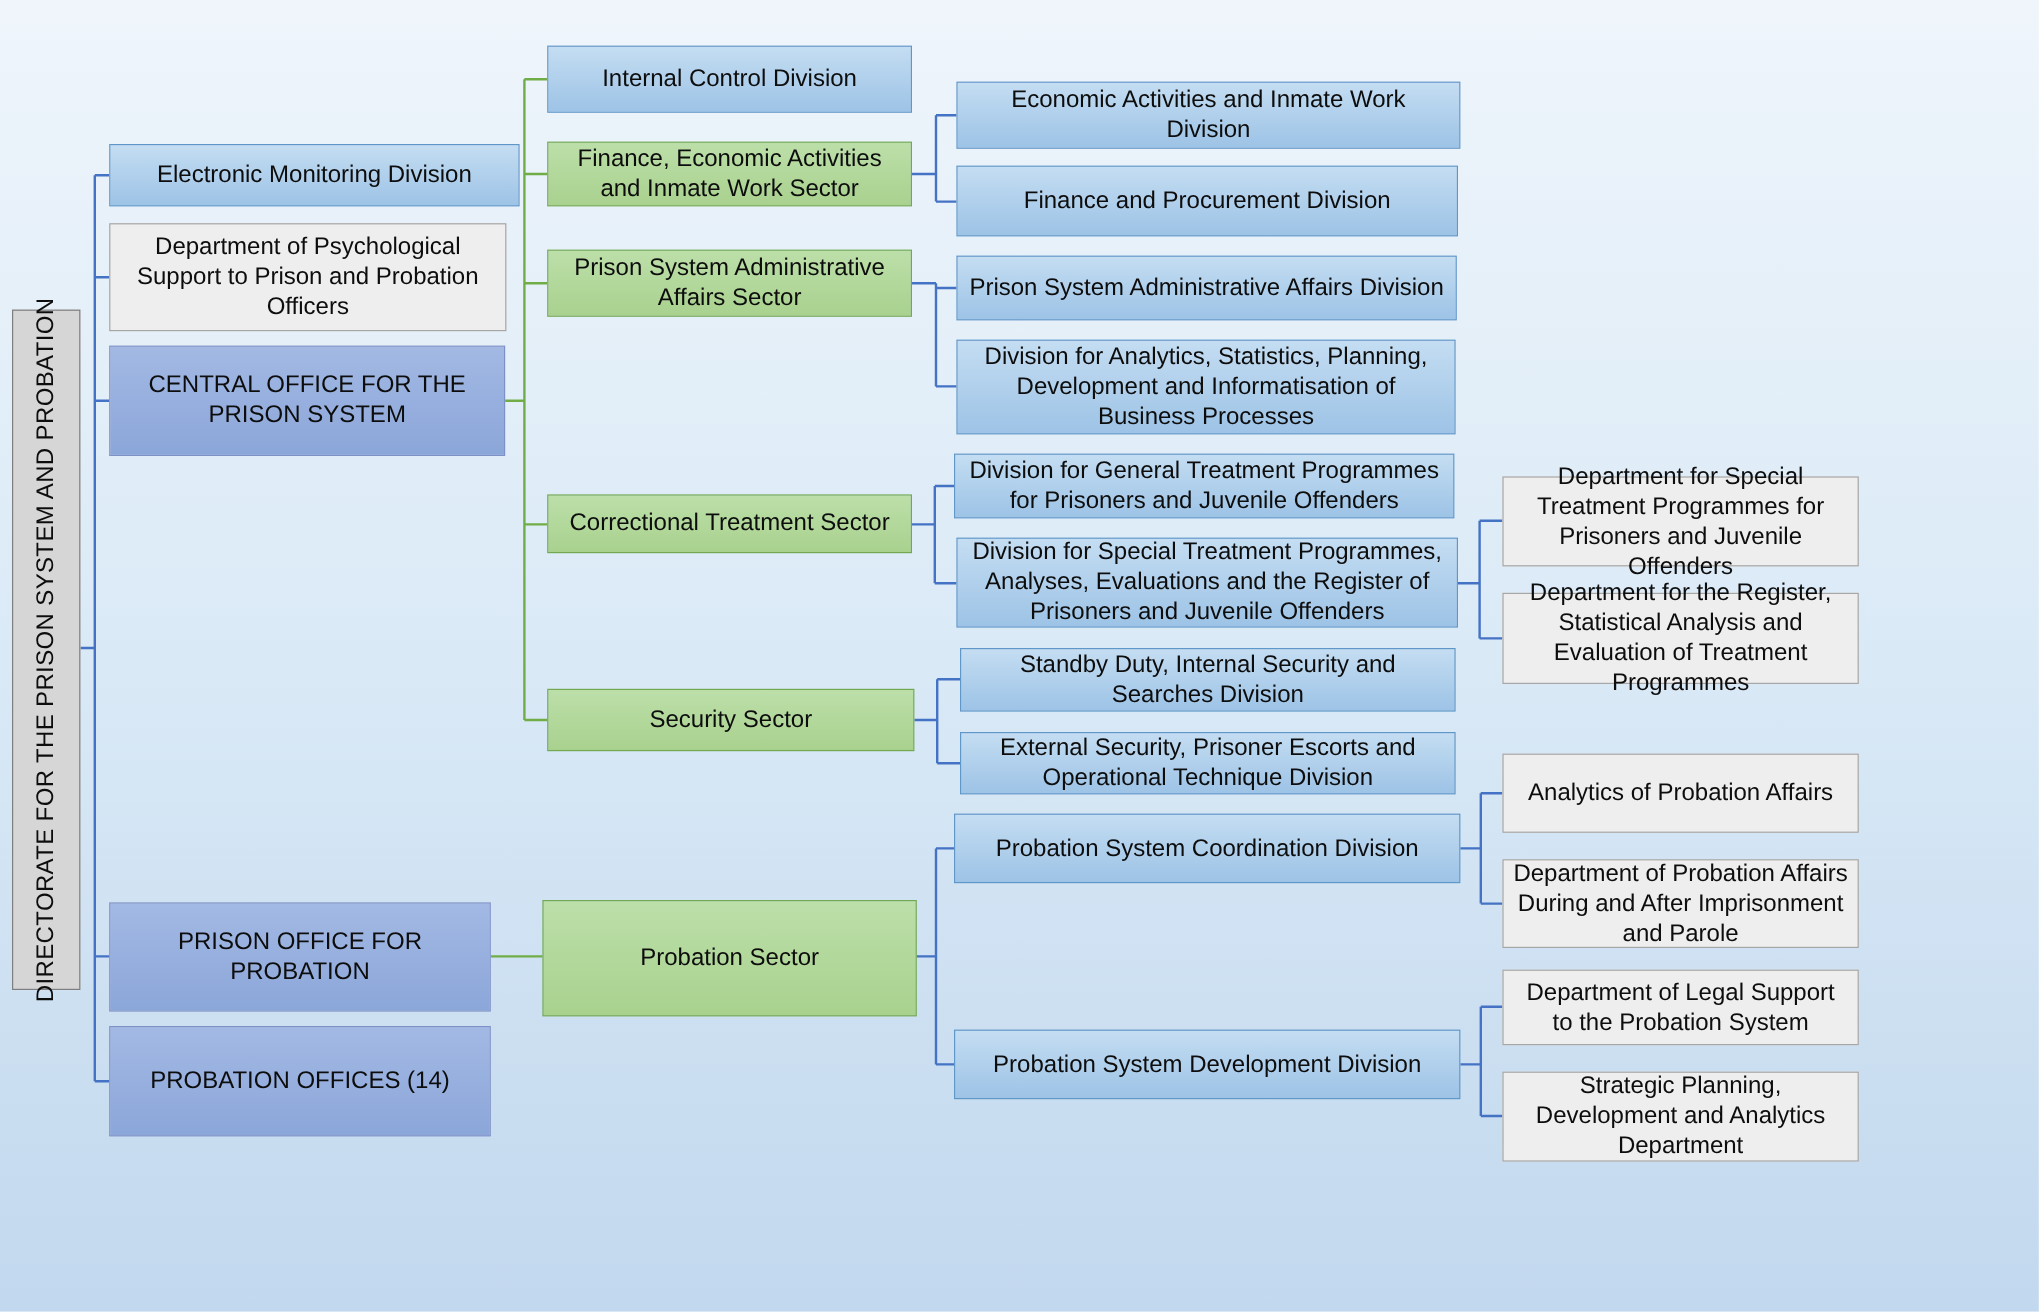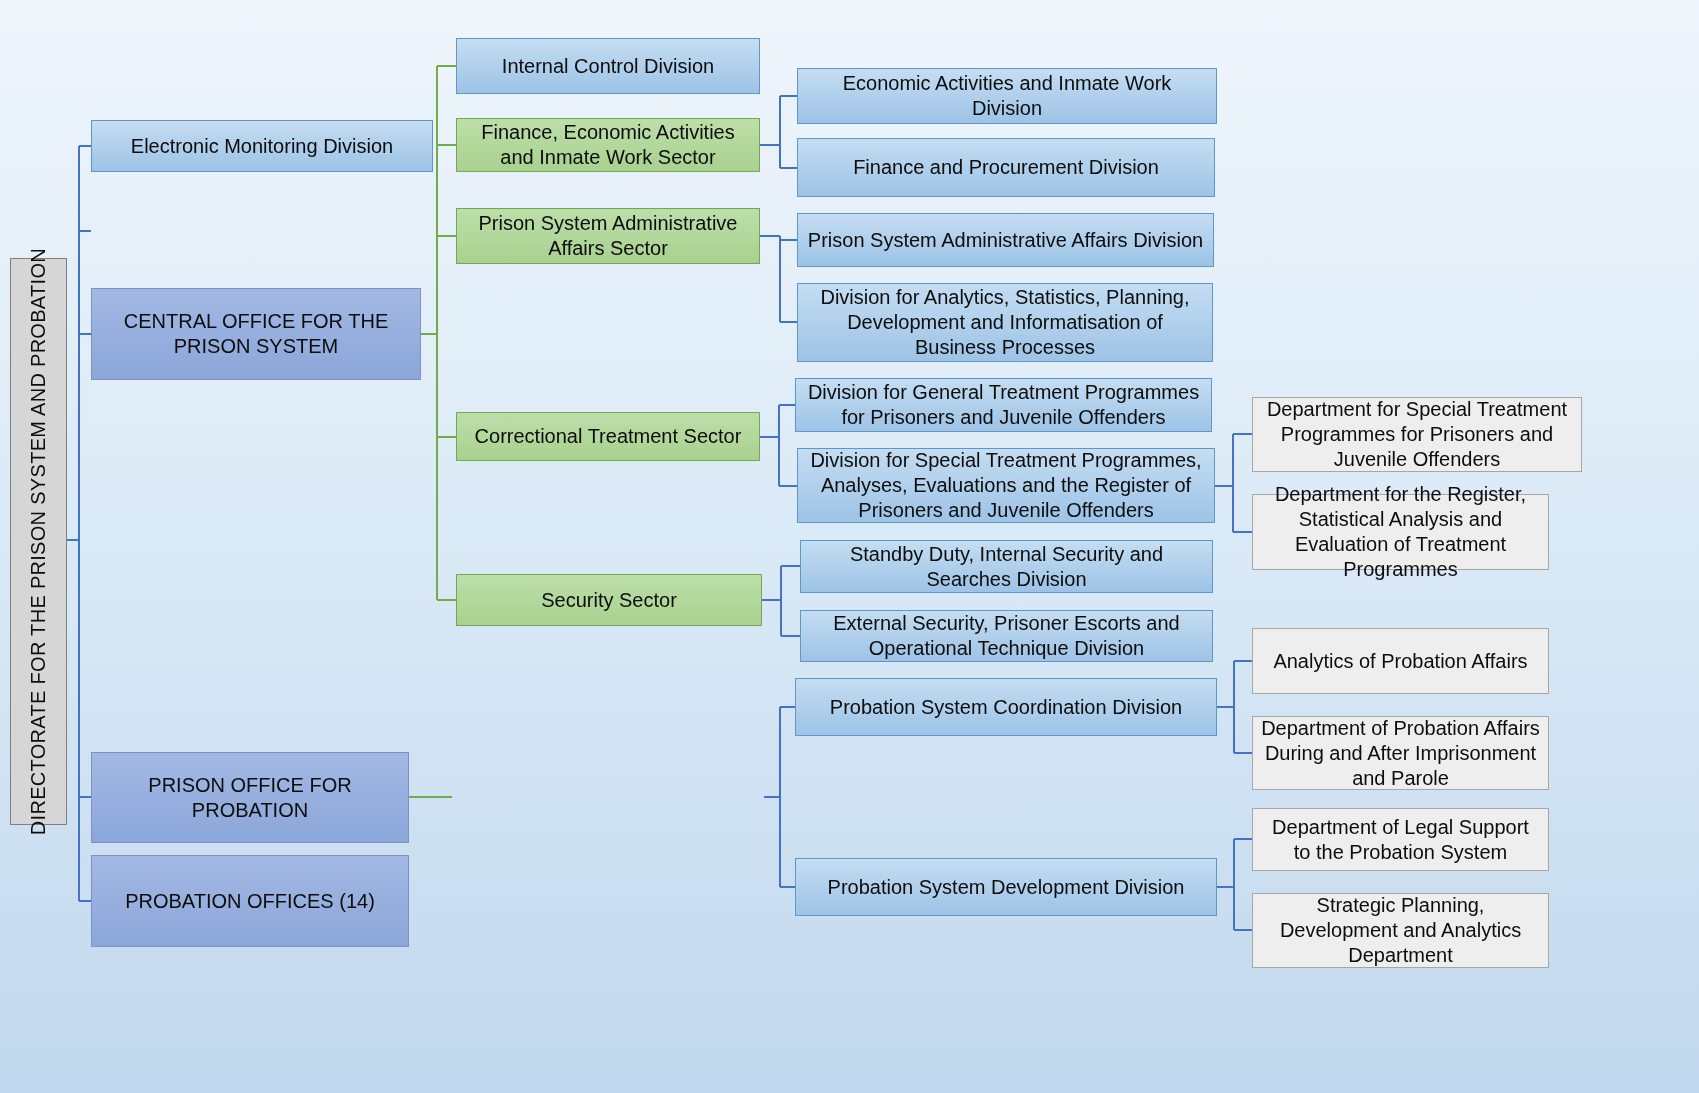--- a/index.html
+++ b/index.html
@@ -87,20 +87,23 @@
   </svg>
 
   <div class="node graybox" style="left:10px;top:258px;width:57px;height:567px">
     <span class="lbl vertical">DIRECTORATE FOR THE PRISON SYSTEM AND PROBATION</span>
   </div>
 
   <div class="node blue" style="left:91px;top:120px;width:342px;height:52px">
     <span class="lbl">Electronic Monitoring Division</span>
   </div>
 
+  <div class="node lightbox" style="left:91px;top:186px;width:331px;height:90px">
+    <span class="lbl">Department of Psychological Support to Prison and Probation Officers</span>
+  </div>
 
   <div class="node purple" style="left:91px;top:288px;width:330px;height:92px">
     <span class="lbl">CENTRAL OFFICE FOR THE PRISON SYSTEM</span>
   </div>
 
   <div class="node purple" style="left:91px;top:752px;width:318px;height:91px">
     <span class="lbl">PRISON OFFICE FOR PROBATION</span>
   </div>
 
   <div class="node purple" style="left:91px;top:855px;width:318px;height:92px">
@@ -120,20 +123,23 @@
   </div>
 
   <div class="node green" style="left:456px;top:412px;width:304px;height:49px">
     <span class="lbl">Correctional Treatment Sector</span>
   </div>
 
   <div class="node green" style="left:456px;top:574px;width:306px;height:52px">
     <span class="lbl">Security Sector</span>
   </div>
 
+  <div class="node green" style="left:452px;top:750px;width:312px;height:97px">
+    <span class="lbl">Probation Sector</span>
+  </div>
 
   <div class="node blue" style="left:797px;top:68px;width:420px;height:56px">
     <span class="lbl">Economic Activities and Inmate Work Division</span>
   </div>
 
   <div class="node blue" style="left:797px;top:138px;width:418px;height:59px">
     <span class="lbl">Finance and Procurement Division</span>
   </div>
 
   <div class="node blue" style="left:797px;top:213px;width:417px;height:54px">
@@ -161,21 +167,21 @@
   </div>
 
   <div class="node blue" style="left:795px;top:678px;width:422px;height:58px">
     <span class="lbl">Probation System Coordination Division</span>
   </div>
 
   <div class="node blue" style="left:795px;top:858px;width:422px;height:58px">
     <span class="lbl">Probation System Development Division</span>
   </div>
 
-  <div class="node lightbox" style="left:1252px;top:397px;width:330px;height:75px">
+  <div class="node lightbox" style="left:1252px;top:397px;width:297px;height:75px">
     <span class="lbl">Department for Special Treatment Programmes for Prisoners and Juvenile Offenders</span>
   </div>
 
   <div class="node lightbox" style="left:1252px;top:494px;width:297px;height:76px">
     <span class="lbl">Department for the Register, Statistical Analysis and Evaluation of Treatment Programmes</span>
   </div>
 
   <div class="node lightbox" style="left:1252px;top:628px;width:297px;height:66px">
     <span class="lbl">Analytics of Probation Affairs</span>
   </div>

